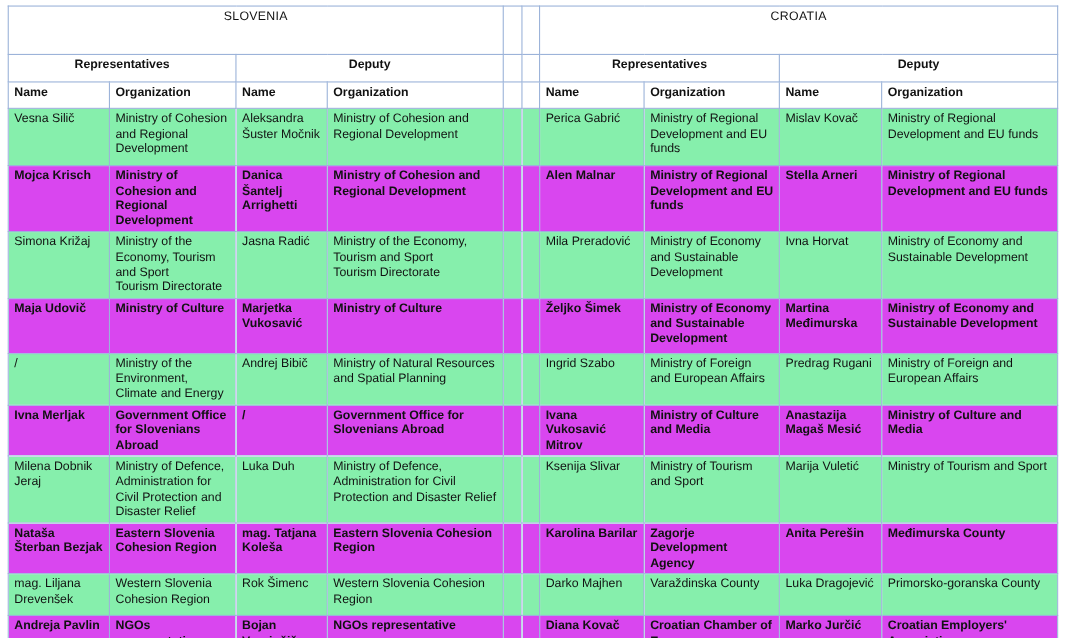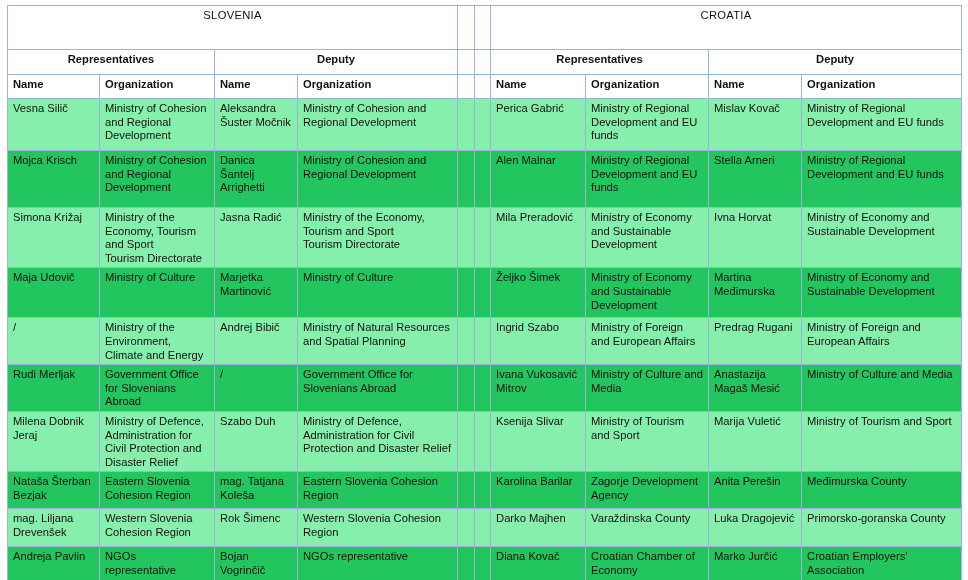--- a/index.html
+++ b/index.html
@@ -78,21 +78,21 @@
     vertical-align: middle;
     height: 18px;
     padding: 1px 5px;
   }
   td.sub-blank {
     background: #ffffff;
     padding: 0;
   }
   
   tr.band td { background: #86efac; }
-  tr.plain td { background: #22c55e; }
+  tr.plain td { background: #d946ef; font-weight: bold; }
   td.gap { padding: 0; }
   
 </style>
 </head>
 <body>
 
 <div id="sheet">
 
   <table class="grid">
     <colgroup>
@@ -170,21 +170,21 @@
           <td class="gap"></td>
           <td class="gap"></td>
           <td>Mila Preradović</td>
           <td>Ministry of Economy and Sustainable Development</td>
           <td>Ivna Horvat</td>
           <td>Ministry of Economy and Sustainable Development</td>
         </tr>
         <tr class="plain" style="height: 50px;">
           <td>Maja Udovič</td>
           <td>Ministry of Culture</td>
-          <td>Marjetka Martinović</td>
+          <td>Marjetka Vukosavić</td>
           <td>Ministry of Culture</td>
           <td class="gap"></td>
           <td class="gap"></td>
           <td>Željko Šimek</td>
           <td>Ministry of Economy and Sustainable Development</td>
           <td>Martina Međimurska</td>
           <td>Ministry of Economy and Sustainable Development</td>
         </tr>
         <tr class="band" style="height: 45px;">
           <td>/</td>
@@ -192,35 +192,35 @@
           <td>Andrej Bibič</td>
           <td>Ministry of Natural Resources and Spatial Planning</td>
           <td class="gap"></td>
           <td class="gap"></td>
           <td>Ingrid Szabo</td>
           <td>Ministry of Foreign and European Affairs</td>
           <td>Predrag Rugani</td>
           <td>Ministry of Foreign and European Affairs</td>
         </tr>
         <tr class="plain" style="height: 39px;">
-          <td>Rudi Merljak</td>
+          <td>Ivna Merljak</td>
           <td>Government Office for Slovenians Abroad</td>
           <td>/</td>
           <td>Government Office for Slovenians Abroad</td>
           <td class="gap"></td>
           <td class="gap"></td>
           <td>Ivana Vukosavić Mitrov</td>
           <td>Ministry of Culture and Media</td>
           <td>Anastazija Magaš Mesić</td>
           <td>Ministry of Culture and Media</td>
         </tr>
         <tr class="band" style="height: 57px;">
           <td>Milena Dobnik Jeraj</td>
           <td>Ministry of Defence, Administration for Civil Protection and Disaster Relief</td>
-          <td>Szabo Duh</td>
+          <td>Luka Duh</td>
           <td>Ministry of Defence, Administration for Civil Protection and Disaster Relief</td>
           <td class="gap"></td>
           <td class="gap"></td>
           <td>Ksenija Slivar</td>
           <td>Ministry of Tourism and Sport</td>
           <td>Marija Vuletić</td>
           <td>Ministry of Tourism and Sport</td>
         </tr>
         <tr class="plain" style="height: 37px;">
           <td>Nataša Šterban Bezjak</td>

